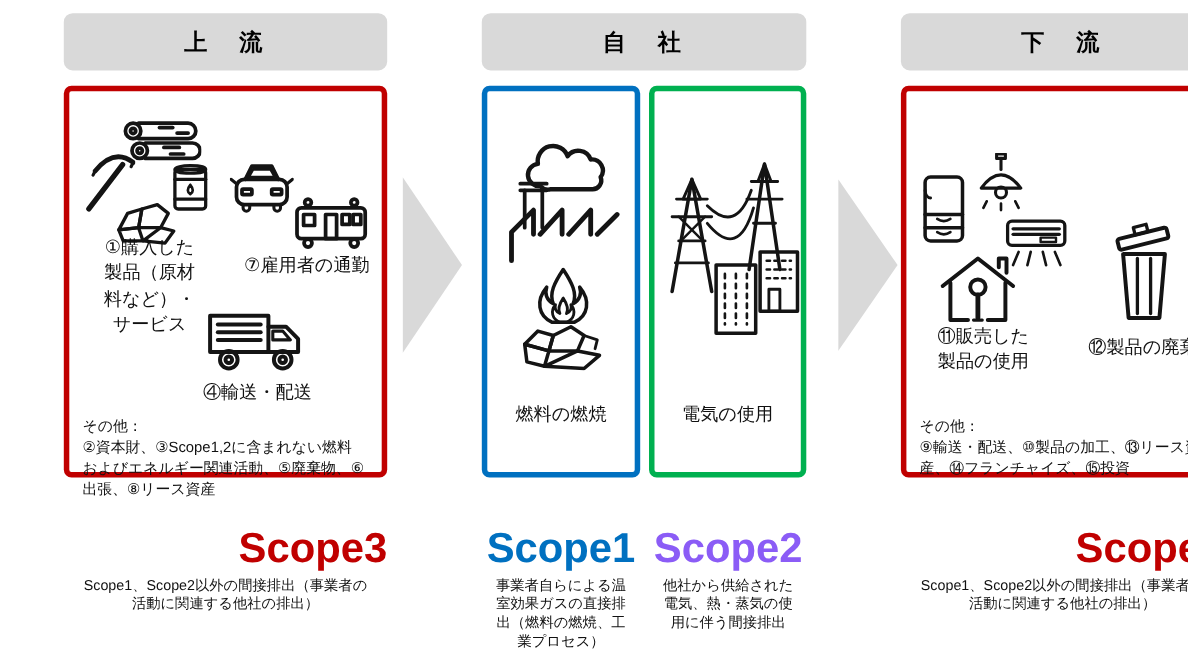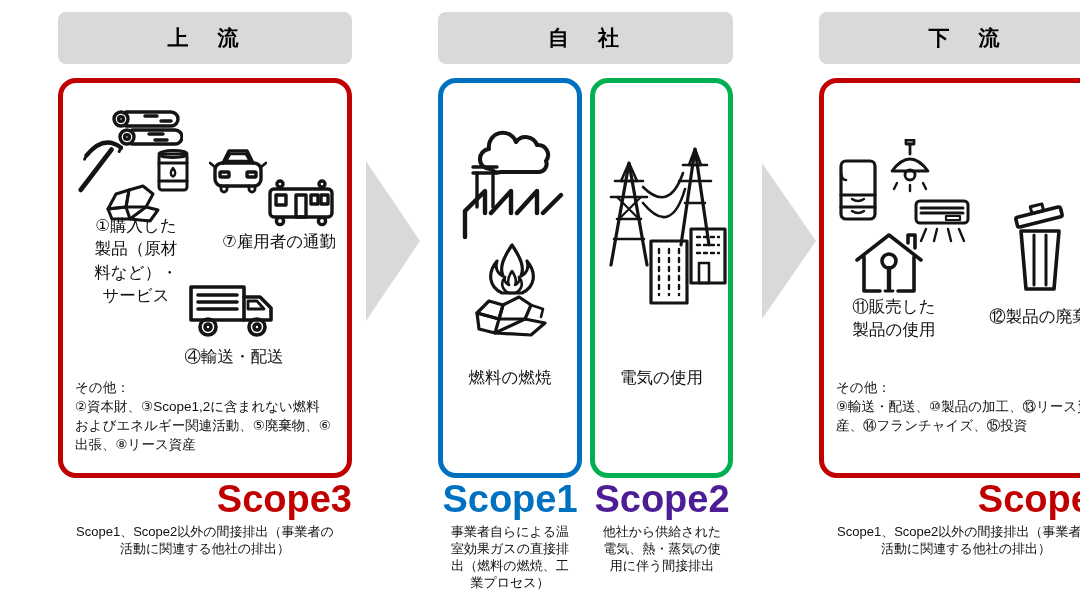--- a/index.html
+++ b/index.html
@@ -5,21 +5,21 @@
   html,body{margin:0;padding:0;background:#fff;}
   .canvas{
     position:relative;width:1080px;height:593px;background:#ffffff;overflow:hidden;
     font-family:"Liberation Sans","DejaVu Sans",sans-serif;color:#000;margin-left:48px;
   }
   .hdr{
     position:absolute;top:12px;height:52px;background:#D9D9D9;border-radius:8px;
     display:flex;align-items:center;justify-content:center;
     font-size:21px;font-weight:bold;letter-spacing:4px;
   }
-  .box{position:absolute;top:78px;height:400px;border-radius:18px;background:#fff;box-sizing:border-box;}
+  .box{position:absolute;top:78px;height:356px;border-radius:7px;background:#fff;box-sizing:border-box;}
   .b-red{border:5px solid #C00000;}
   .b-blue{border:5px solid #0070C0;}
   .b-green{border:5px solid #00B050;}
   .icon{position:absolute;}
   .icon svg{width:100%;height:100%;display:block;}
   .lbl{
     position:absolute;text-align:center;font-size:16.5px;line-height:1.42;
     white-space:pre-line;color:#111;
   }
   .other{
@@ -28,21 +28,21 @@
   }
   .scope-title{
     position:absolute;top:480px;text-align:center;font-size:38px;font-weight:bold;line-height:1;
   }
   .scope-desc{
     position:absolute;top:523px;text-align:center;font-size:13px;line-height:1.32;white-space:pre-line;color:#111;
   }
   .note{position:absolute;top:561px;text-align:center;font-size:15px;color:#111;}
   .c-red{color:#C00000;text-align:right;}
   .c-blue{color:#0070C0;}
-  .c-green{color:#4c1d95;}
+  .c-green{color:#8b5cf6;}
   .arrow{position:absolute;}
   svg.line{fill:none;stroke:#141414;stroke-linecap:round;stroke-linejoin:round;}
 </style>
 </head>
 <body>
 
 <div class="canvas">
 
   <div class="hdr" style="left:10px;width:294px;">
     <span>上　流</span>

